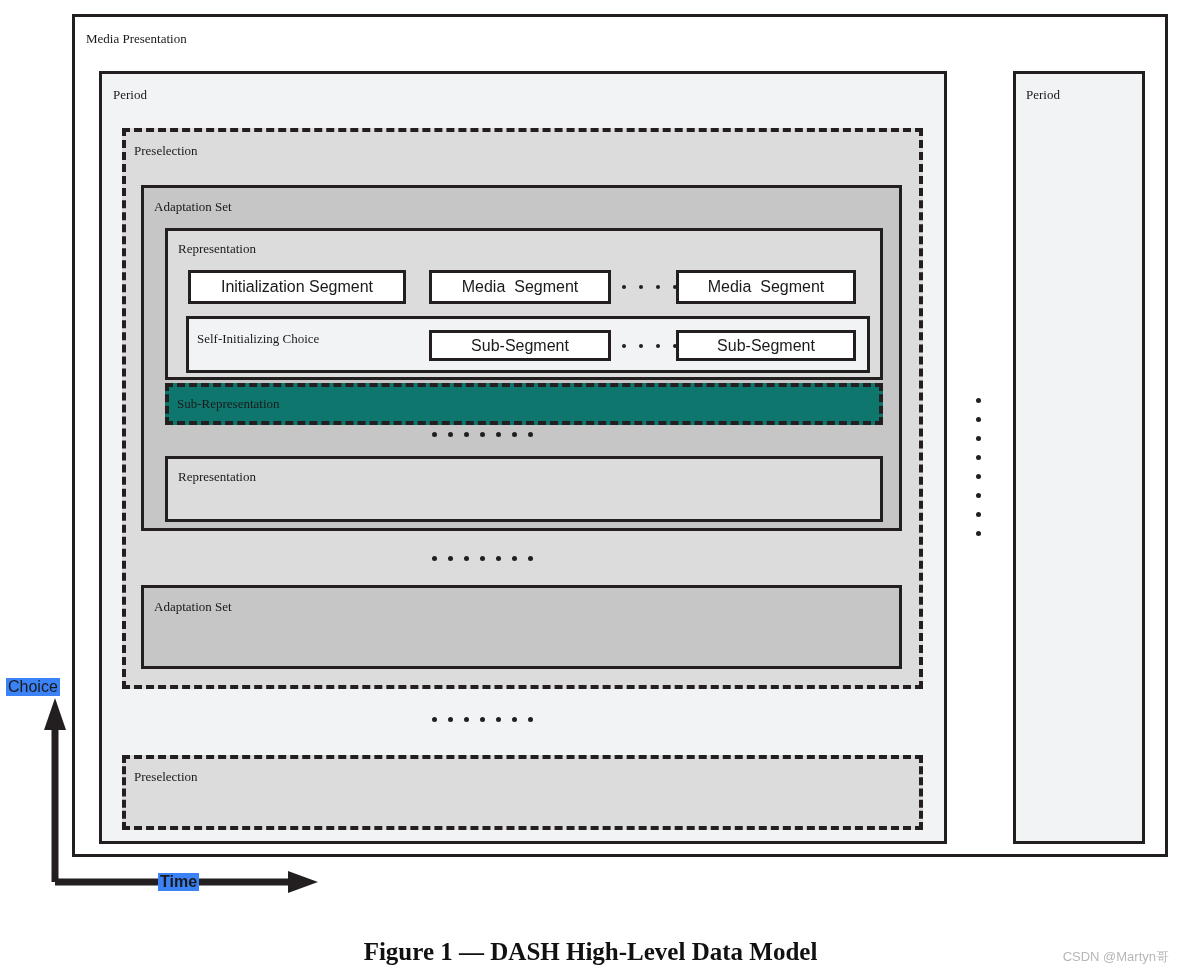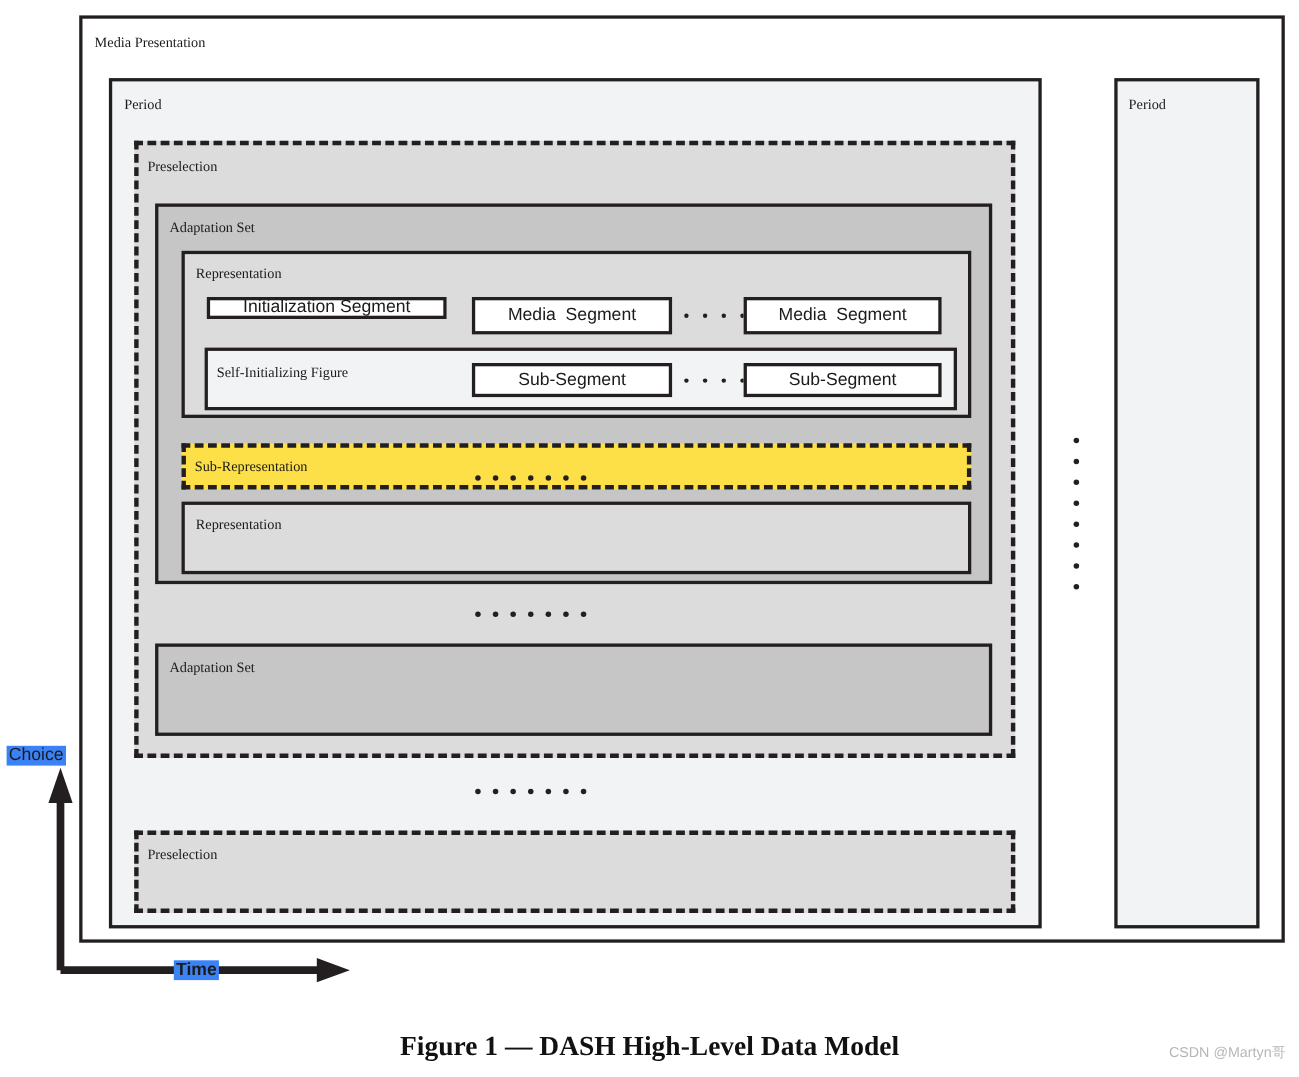--- a/index.html
+++ b/index.html
@@ -40,35 +40,35 @@
   .adaptation-set-2{left:141px;top:585px;width:761px;height:84px;}
 
   .representation{
     background:#dcdcdc;border:3px solid #231f20;
   }
   .representation-1{left:165px;top:228px;width:718px;height:152px;}
   .representation-2{left:165px;top:456px;width:718px;height:66px;}
 
   .sub-representation{
     left:165px;top:383px;width:718px;height:42px;
-    background:#fde047;border:4px dashed #231f20;margin-top:20px;
+    background:#0f766e;border:4px dashed #231f20;
   }
 
   .self-init{
     left:186px;top:316px;width:684px;height:57px;
     background:#f1f3f4;border:3px solid #231f20;
   }
 
   
   .seg{
     background:#ffffff;border:3px solid #231f20;
     display:flex;align-items:center;justify-content:center;
     font-size:16px;color:#1a1a1a;white-space:pre;
   }
-  .init-seg{left:188px;top:270px;width:218px;height:20px;}
+  .init-seg{left:188px;top:270px;width:218px;height:34px;}
   .media-seg-1{left:429px;top:270px;width:182px;height:34px;}
   .media-seg-2{left:676px;top:270px;width:180px;height:34px;}
   .sub-seg-1{left:429px;top:330px;width:182px;height:31px;}
   .sub-seg-2{left:676px;top:330px;width:180px;height:31px;}
 
   
   .dots-h{
     position:absolute;display:flex;align-items:center;
     gap:11px;
   }
@@ -133,21 +133,21 @@
 <div class="dots-h dots-row4" style="left:622px;top:285px;">
   <i></i>
     <i></i>
     <i></i>
     <i></i>
 </div>
 
 <div class="abs seg media-seg-2">Media  Segment</div>
 
 <div class="abs self-init">
-  <span class="lbl" style="left:8px;top:11px;">Self-Initializing Figure</span>
+  <span class="lbl" style="left:8px;top:11px;">Self-Initializing Choice</span>
 </div>
 
 <div class="abs seg sub-seg-1">Sub-Segment</div>
 
 <div class="dots-h dots-row4" style="left:622px;top:344px;">
   <i></i>
     <i></i>
     <i></i>
     <i></i>
 </div>

